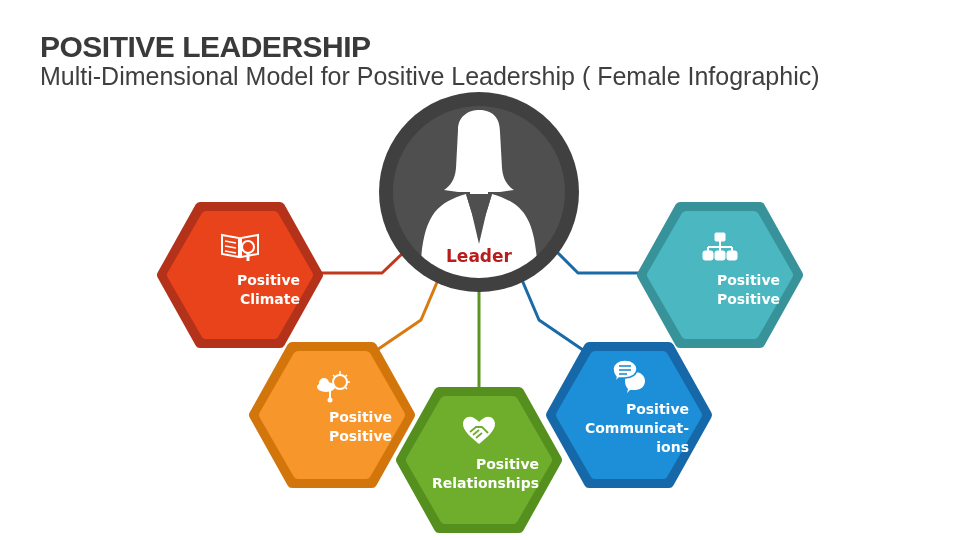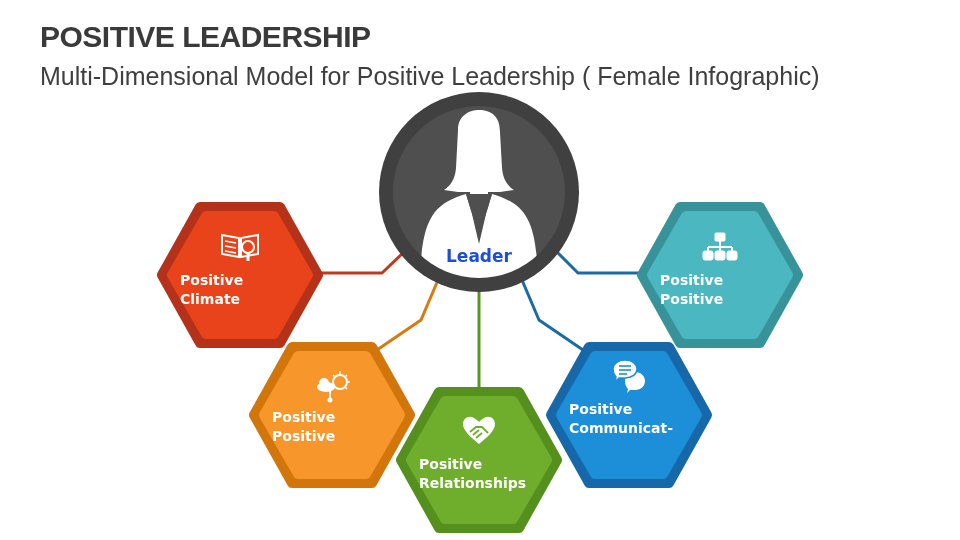--- a/index.html
+++ b/index.html
@@ -1,21 +1,21 @@
 <!DOCTYPE html>
 <html><head>
 <meta charset="utf-8">
 <style>
   html, body { margin: 0; padding: 0; }
   body { width: 960px; height: 540px; background: #ffffff; position: relative; overflow: hidden; font-family: "Liberation Sans", sans-serif; }
-  .title { position: absolute; left: 40px; top: 20px; font-size: 30px; font-weight: bold; color: #3a3a3a; letter-spacing: -0.5px; font-family: "Liberation Sans", sans-serif; }
+  .title { position: absolute; left: 40px; top: 30px; font-size: 30px; font-weight: bold; color: #3a3a3a; letter-spacing: -0.5px; font-family: "Liberation Sans", sans-serif; }
   .subtitle { position: absolute; left: 40px; top: 62px; font-size: 25px; color: #3f3f3f; font-family: "Liberation Sans", sans-serif; }
   svg.diagram { position: absolute; left: 0; top: 0; }
-  .hex-label { position: absolute; width: 120px; text-align: left; color: #ffffff; font-size: 14px; font-weight: bold; line-height: 19px; font-family: "DejaVu Sans", sans-serif; }
-  .leader-label { position: absolute; left: 419px; top: 246px; width: 120px; text-align: center; font-size: 17px; font-weight: bold; color: #1d4ed8; font-family: "DejaVu Sans", sans-serif; }
+  .hex-label { position: absolute; width: 120px; text-align: right; color: #ffffff; font-size: 14px; font-weight: bold; line-height: 19px; font-family: "DejaVu Sans", sans-serif; }
+  .leader-label { position: absolute; left: 419px; top: 246px; width: 120px; text-align: center; font-size: 17px; font-weight: bold; color: #b91c1c; font-family: "DejaVu Sans", sans-serif; }
 </style>
 </head>
 <body>
 
 <div class="title">POSITIVE LEADERSHIP</div>
 <div class="subtitle">Multi-Dimensional Model for Positive Leadership ( Female Infographic)</div>
 
 <svg class="diagram" width="960" height="540" viewBox="0 0 960 540">
 
   <g fill="none" stroke-width="3" stroke-linejoin="round">
@@ -137,13 +137,14 @@
   <div>Positive</div>
   <div>Positive</div>
 </div>
 <div class="hex-label" style="left:419px; top:455px;">
   <div>Positive</div>
   <div>Relationships</div>
 </div>
 <div class="hex-label" style="left:569px; top:400px;">
   <div>Positive</div>
   <div>Communicat-</div>
+  <div>ions</div>
 </div>
 
 </body></html>

